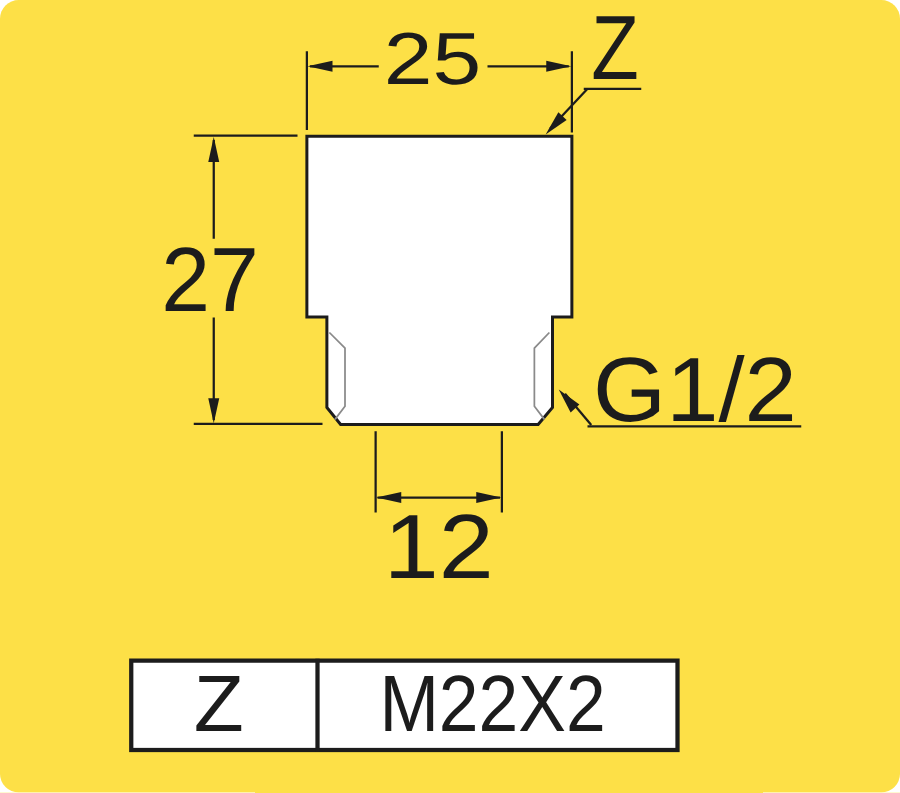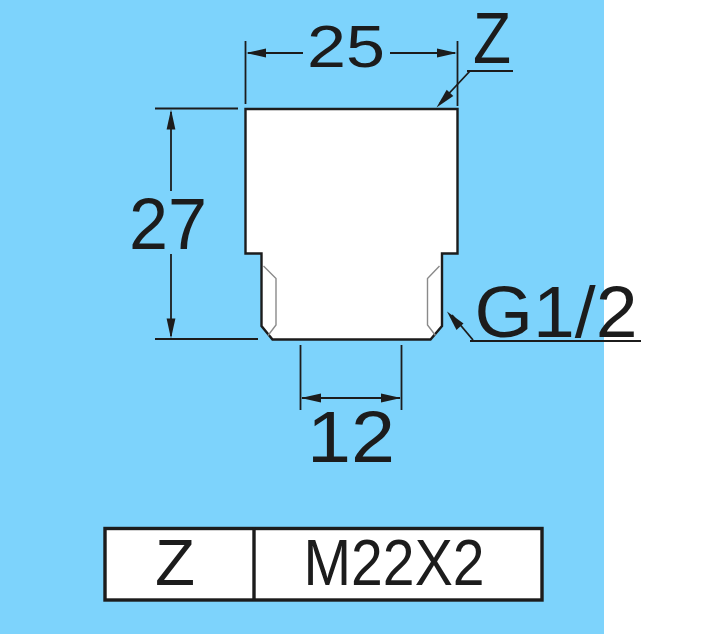--- a/index.html
+++ b/index.html
@@ -5,23 +5,24 @@
   html, body {
     margin: 0;
     padding: 0;
     background: #ffffff;
     width: 720px;
     height: 634px;
     overflow: hidden;
   }
   .stage {
     position: relative;
-    width: 604px;
+    width: 720px;
     height: 634px;
-    background: #7dd3fc;
+    background: #fde047;
+    border-radius: 15px;
   }
   svg { display: block; }
 
   .outline {
     fill: #ffffff;
     stroke: #1c1c1c;
     stroke-width: 2.4;
     stroke-linejoin: miter;
   }
   .thread-thin {

